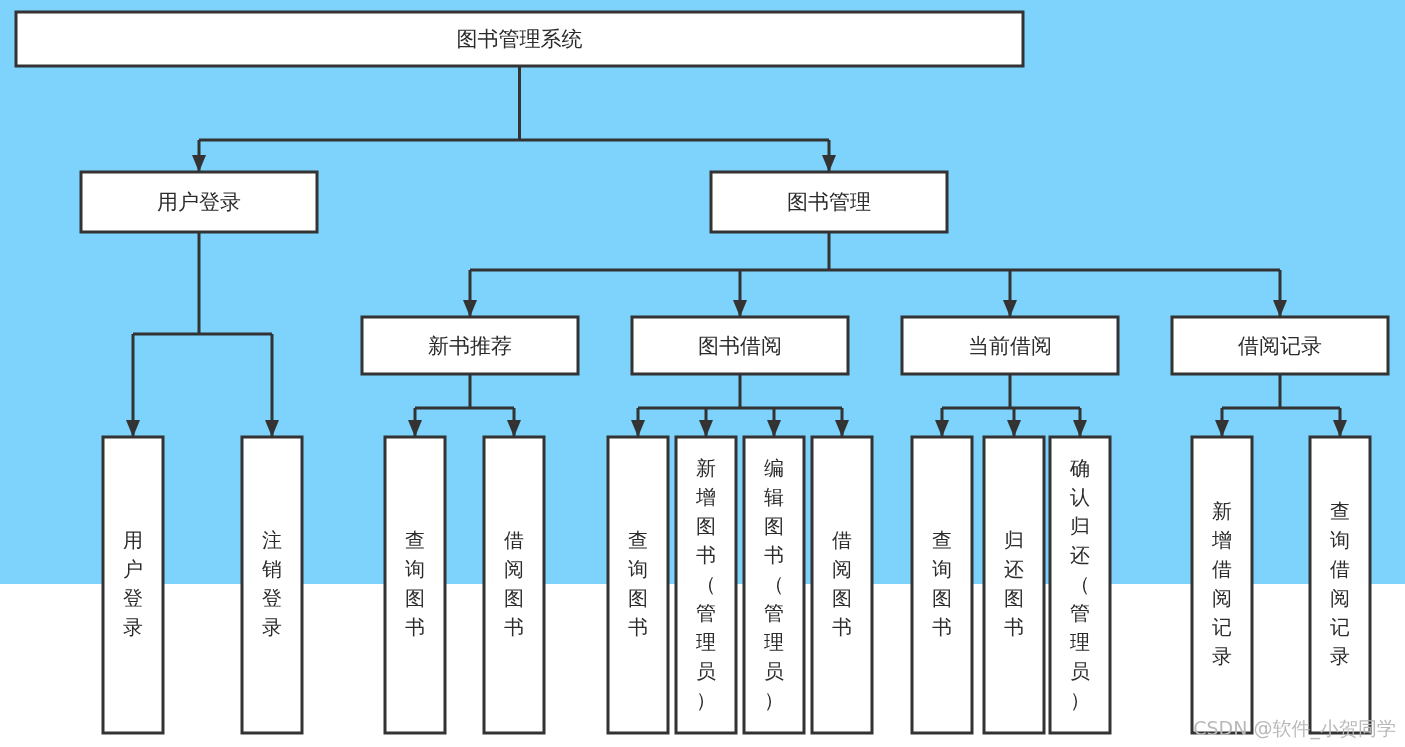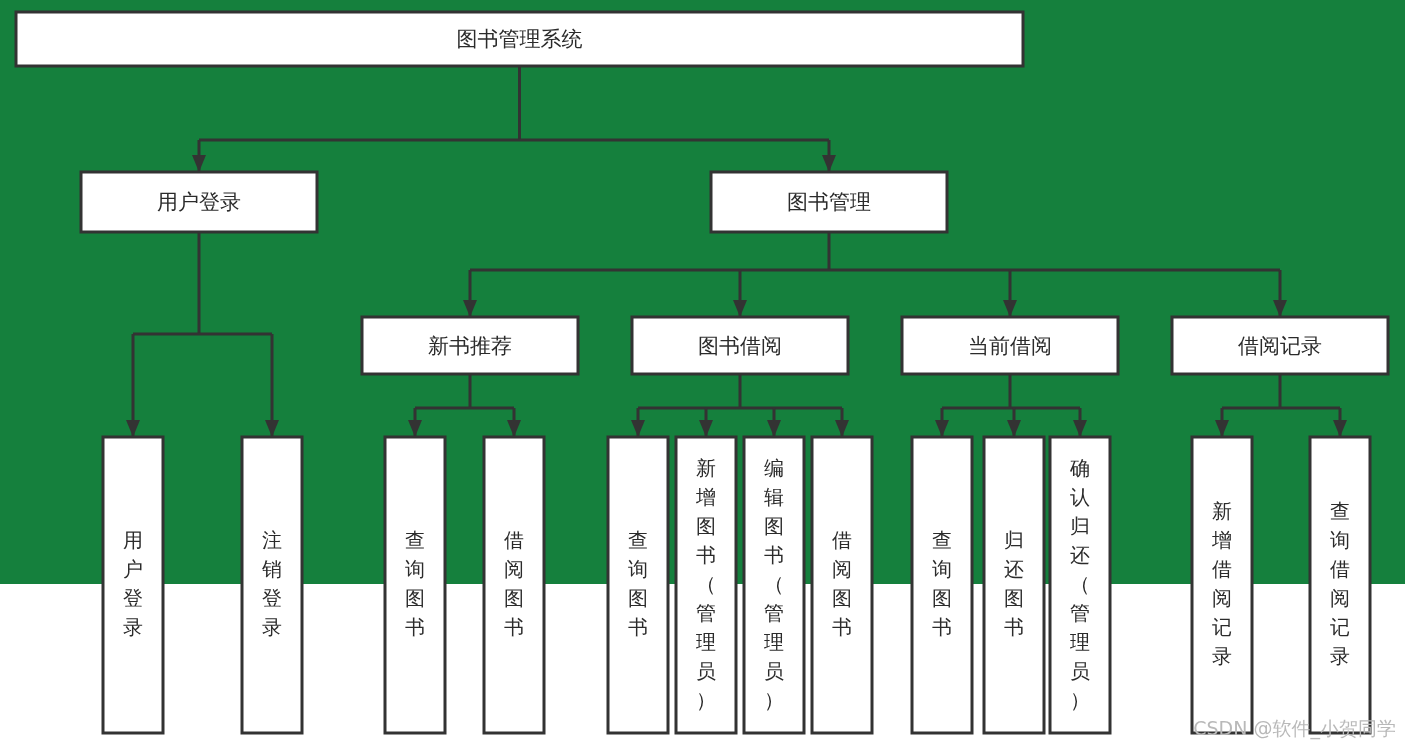--- a/index.html
+++ b/index.html
@@ -11,21 +11,21 @@
   body {
     width: 1405px;
     height: 747px;
     overflow: hidden;
     font-family: "DejaVu Sans", "Liberation Sans", sans-serif;
   }
   #diagram-root {
     position: relative;
     width: 1405px;
     height: 584px;
-    background: #15803d;
+    background: #7dd3fc;
   }
   svg.diagram-canvas {
     position: absolute;
     top: 0;
     left: 0;
     width: 1405px;
     height: 747px;
     display: block;
   }
   .node-box {

